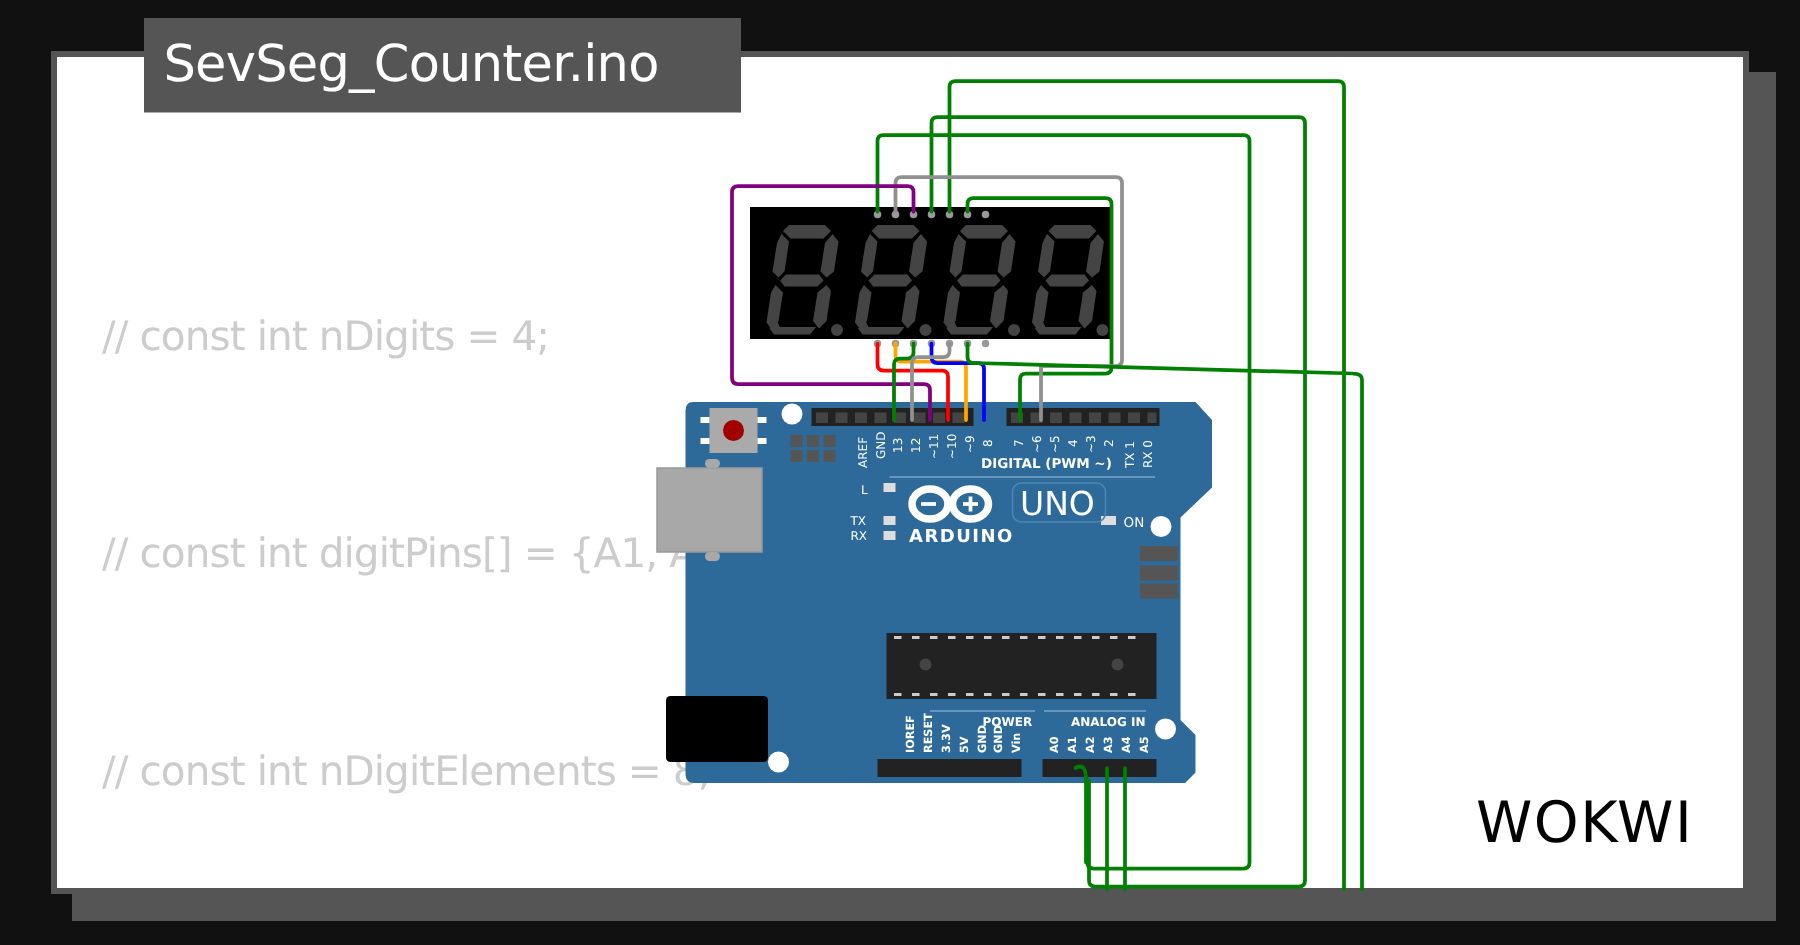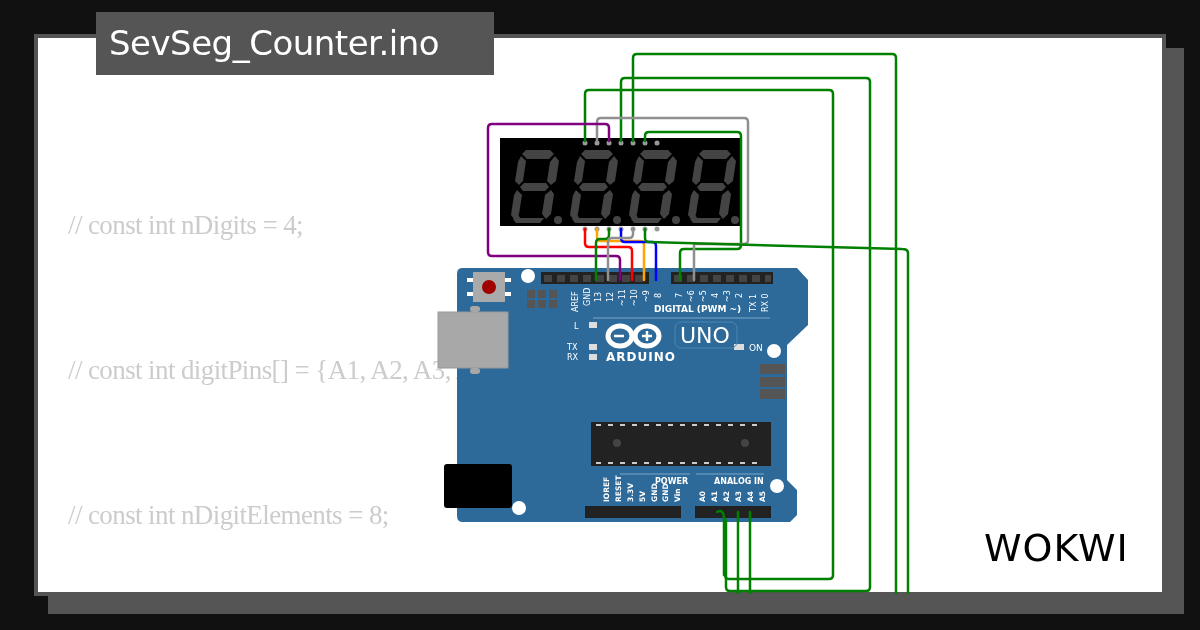--- a/index.html
+++ b/index.html
@@ -2,21 +2,21 @@
 <html><head>
 <meta charset="utf-8">
 <style>
   html,body{margin:0;padding:0;}
   body{width:1200px;height:630px;background:#111111;position:relative;overflow:hidden;font-family:"DejaVu Sans",sans-serif;}
   .shadow{position:absolute;left:48px;top:48px;width:1136px;height:566px;background:#555555;}
   .card{position:absolute;left:34px;top:34px;width:1132px;height:562px;background:#555555;}
   .card-inner{position:absolute;left:4px;top:4px;right:4px;bottom:4px;background:#ffffff;overflow:hidden;}
   .title{position:absolute;left:68px;top:12px;height:63px;width:398px;background:#555555;color:#fff;font-family:"DejaVu Sans",sans-serif;font-size:34px;line-height:63px;padding-left:13px;box-sizing:border-box;letter-spacing:-0.5px;z-index:5;margin-left:28px;}
   .code{position:absolute;left:30px;top:66px;color:#cccccc;font-family:"DejaVu Sans",sans-serif;font-size:27px;line-height:48.4px;white-space:pre;letter-spacing:-0.6px;}
-  .code div{height:48.4px;font-family:Liberation Serif, serif;}
+  .code div{height:48.4px;}
   svg.circuit{position:absolute;left:0;top:0;z-index:3;}
   .logo{position:absolute;right:52px;bottom:60px;z-index:4;}
 </style>
 </head>
 <body>
 
 <div class="shadow"></div>
 <div class="card">
   <div class="card-inner">
     <div class="code">

